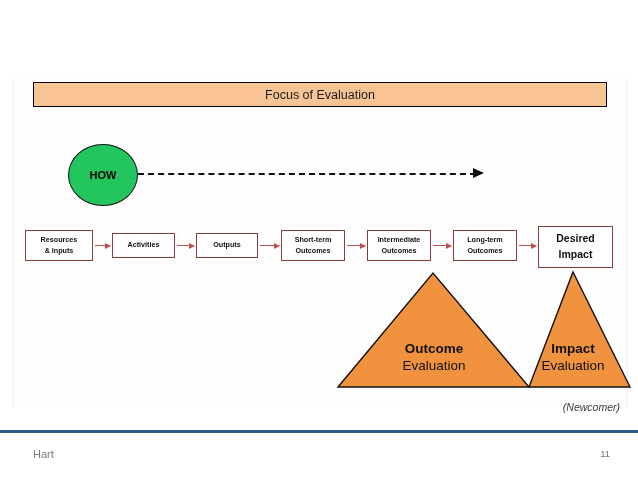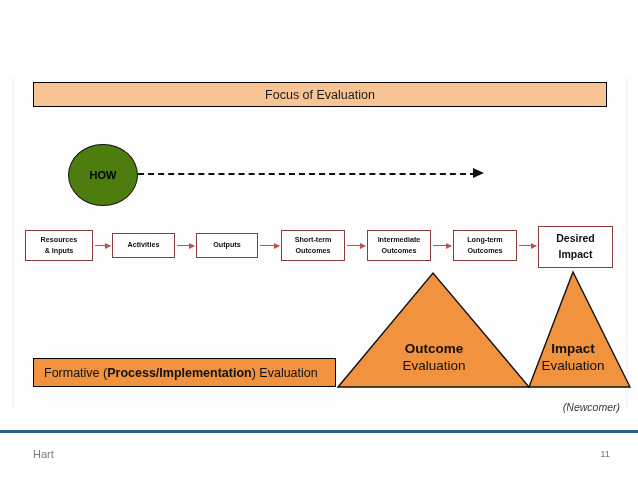--- a/index.html
+++ b/index.html
@@ -58,21 +58,21 @@
     justify-content: center;
     font-size: 12.5px;
     color: #1a1a1a;
   }
 
   
   .node-circle {
     position: absolute;
     border: 1.6px solid #111111;
     border-radius: 50%;
-    background: #4d7c0f;
+    background: #22c55e;
     display: flex;
     align-items: center;
     justify-content: center;
     font-size: 11px;
     font-weight: bold;
     color: #000000;
     box-sizing: border-box;
   }
   .circle-how { left: 68px;  top: 144px; width: 70px; height: 62px; }
   .circle-why { left: 489px; top: 144px; width: 70px; height: 62px; }
@@ -272,23 +272,20 @@
   <div class="chain-arrow" style="left:260px; width:19px;"></div>
   <div class="chain-arrow" style="left:347px; width:18px;"></div>
   <div class="chain-arrow" style="left:433px; width:18px;"></div>
   <div class="chain-arrow" style="left:519px; width:17px;"></div>
 
   <svg class="tri-svg" viewBox="0 0 638 479">
     <polygon points="338,387 433,273 529,387" fill="#F0923E" stroke="#111111" stroke-width="1.4"></polygon>
     <polygon points="529,387 573,272 630,387" fill="#F0923E" stroke="#111111" stroke-width="1.4"></polygon>
   </svg>
 
-  <div class="formative-bar">
-    <span><span>Formative (</span><b>Process/Implementation</b><span>) Evaluation</span></span>
-  </div>
 
   <div class="tri-label label-outcome">
     <span class="l1">Outcome</span>
     <span class="l2">Evaluation</span>
   </div>
   <div class="tri-label label-impact">
     <span class="l1">Impact</span>
     <span class="l2">Evaluation</span>
   </div>
 

